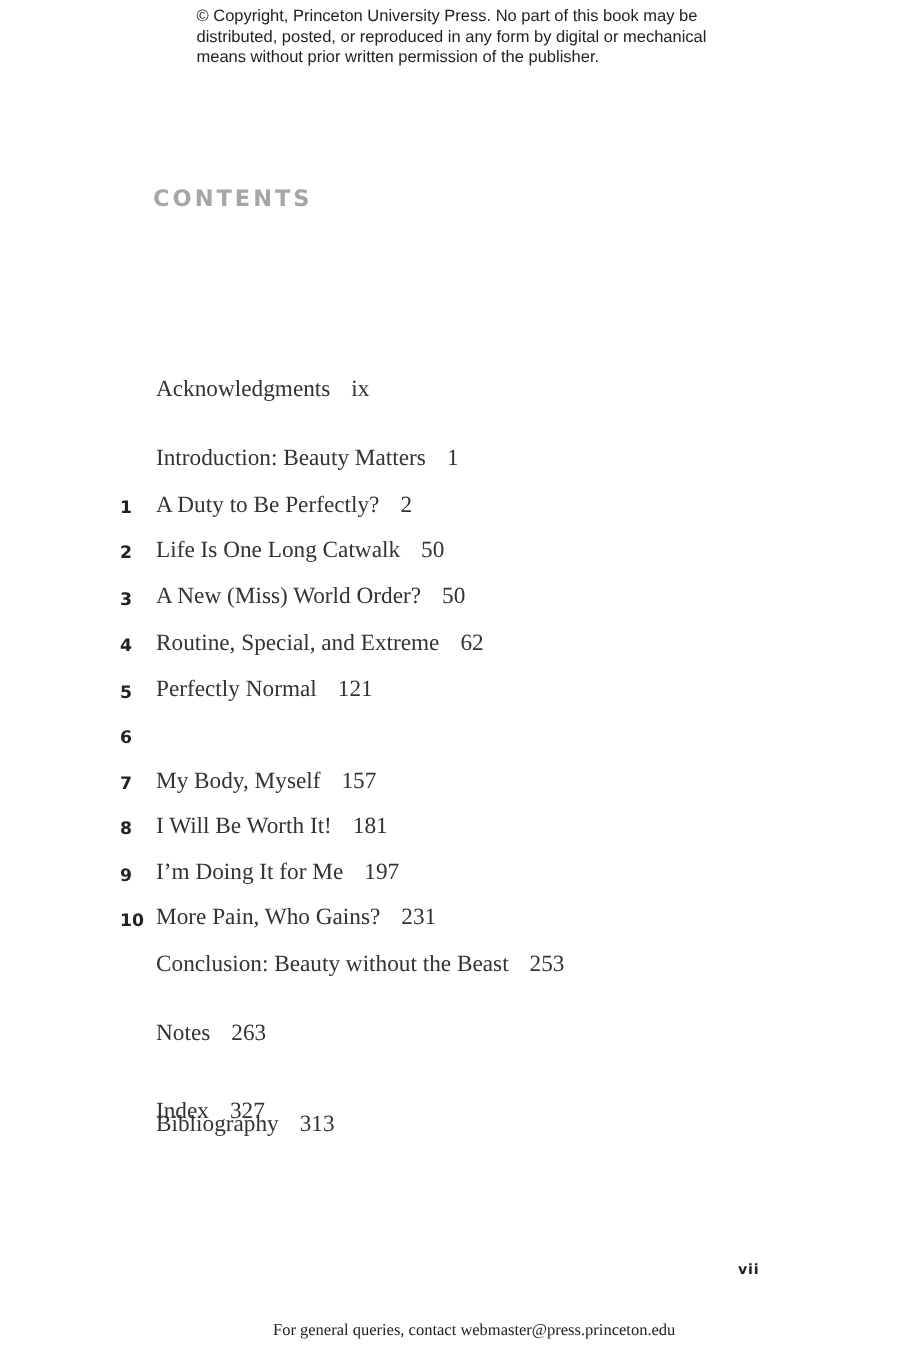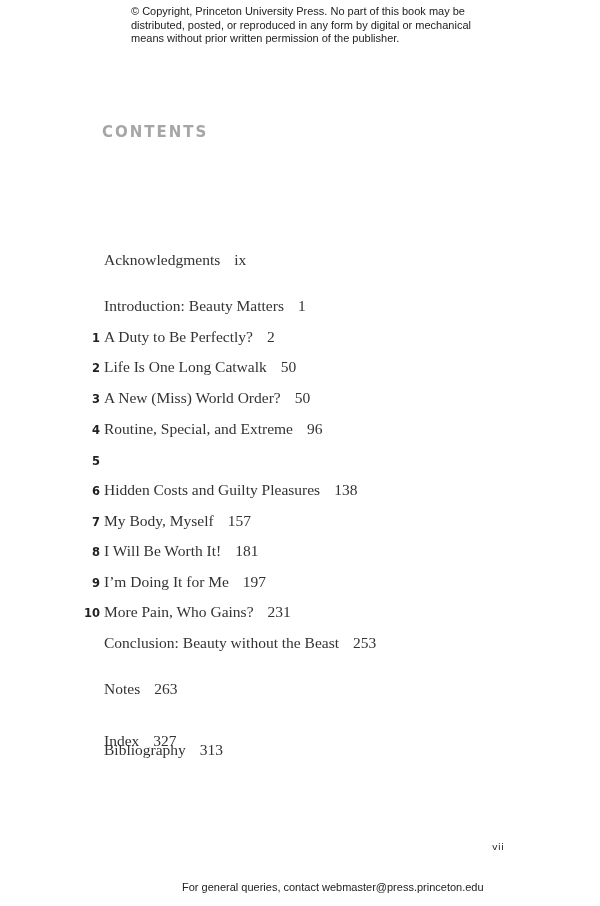--- a/index.html
+++ b/index.html
@@ -12,36 +12,35 @@
     .contents-heading {
       position: absolute; left: 82px; top: 123px;
       font-family: "DejaVu Sans", sans-serif; font-weight: bold; font-size: 15px;
       letter-spacing: 2px; color: #a6a6a6; margin-left: 20px;
     }
     .toc { position: absolute; left: 0; top: 0; }
     .toc-row {
       position: absolute; left: 0; height: 22px; width: 600px;
       font-family: "Liberation Serif", serif; font-size: 15.5px; color: #333;
       white-space: nowrap;
-      text-align: right;
     }
     .toc-num {
       position: absolute; left: 80px; width: 20px; top: 3px;
       font-family: "DejaVu Sans", sans-serif; font-weight: bold; font-size: 11.5px; color: #222;
     }
     .toc-title { position: absolute; left: 104px; top: 0; }
     .toc-page { margin-left: 14px; }
     .folio {
       position: absolute; left: 492px; top: 841px;
-      font-family: "DejaVu Sans", sans-serif; font-weight: normal; font-size: 9.5px; color: #222;
+      font-family: "DejaVu Sans", sans-serif; font-weight: bold; font-size: 9.5px; color: #222;
       letter-spacing: 0.5px;
     }
     .footer {
       position: absolute; left: 150px; top: 881px;
-      font-family: Liberation Sans, sans-serif; font-size: 11px; color: #222; padding-left: 32px;
+      font-family: Liberation Serif, serif; font-size: 11px; color: #222; padding-left: 32px;
     }
   </style>
 </head>
 <body>
 
 <div class="copyright">
   <div>© Copyright, Princeton University Press. No part of this book may be</div>
   <div>distributed, posted, or reproduced in any form by digital or mechanical</div>
   <div>means without prior written permission of the publisher.</div>
 </div>
@@ -64,28 +63,28 @@
     <div class="toc-row" style="top: 358px;">
       <span class="toc-num">2</span>
       <span class="toc-title"><span>Life Is One Long Catwalk</span><span class="toc-page">50</span></span>
     </div>
     <div class="toc-row" style="top: 389px;">
       <span class="toc-num">3</span>
       <span class="toc-title"><span>A New (Miss) World Order?</span><span class="toc-page">50</span></span>
     </div>
     <div class="toc-row" style="top: 420px;">
       <span class="toc-num">4</span>
-      <span class="toc-title"><span>Routine, Special, and Extreme</span><span class="toc-page">96</span></span>
+      <span class="toc-title"><span>Routine, Special, and Extreme</span><span class="toc-page">62</span></span>
     </div>
     <div class="toc-row" style="top: 451px;">
       <span class="toc-num">5</span>
+      <span class="toc-title"><span>Perfectly Normal</span><span class="toc-page">121</span></span>
     </div>
     <div class="toc-row" style="top: 481px;">
       <span class="toc-num">6</span>
-      <span class="toc-title"><span>Hidden Costs and Guilty Pleasures</span><span class="toc-page">138</span></span>
     </div>
     <div class="toc-row" style="top: 512px;">
       <span class="toc-num">7</span>
       <span class="toc-title"><span>My Body, Myself</span><span class="toc-page">157</span></span>
     </div>
     <div class="toc-row" style="top: 542px;">
       <span class="toc-num">8</span>
       <span class="toc-title"><span>I Will Be Worth It!</span><span class="toc-page">181</span></span>
     </div>
     <div class="toc-row" style="top: 573px;">

